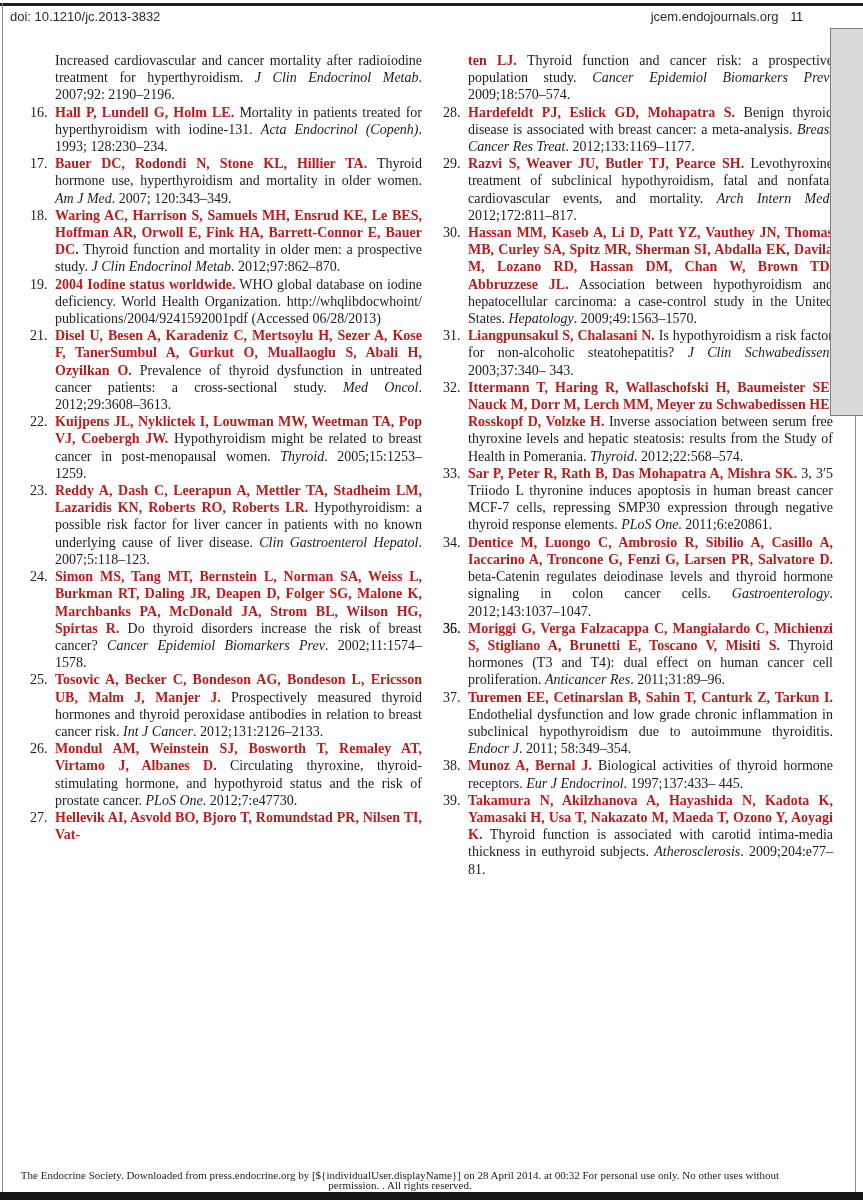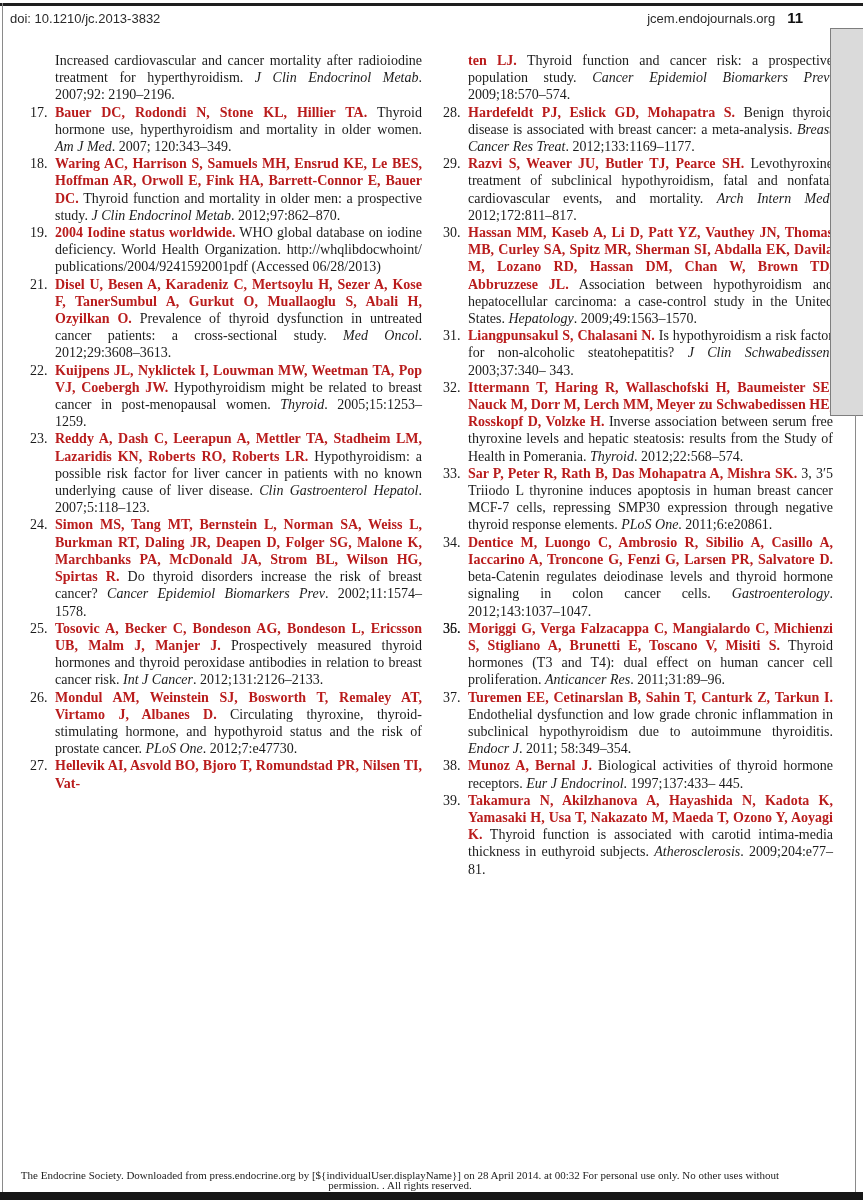--- a/index.html
+++ b/index.html
@@ -23,21 +23,21 @@
     position: absolute; left: 0; bottom: 0; width: 863px; height: 8px;
     background: #161616;
   }
   .page-header {
     position: absolute; left: 10px; top: 9px; right: 60px;
     display: flex; justify-content: space-between; align-items: flex-end;
     font-family: "Liberation Sans", sans-serif;
     font-size: 13px; color: #2a2a2a;
   }
   .header-right { display: flex; gap: 12px; align-items: baseline; }
-  .page-number { font-weight: 700; font-size: 15px; color: #111; }
+  .page-number { font-weight: 400; font-size: 12px; color: #111; }
   .col {
     position: absolute; top: 52px;
     font-size: 14px; line-height: 17.2px;
     text-align: justify;
   }
   .col-left  { left: 30px;  width: 392px; }
   .col-right { left: 443px; width: 390px; }
   .ref { position: relative; padding-left: 25px; }
   .ref-num {
     position: absolute; left: 0; top: 0; width: 20px;
@@ -72,20 +72,21 @@
 <div class="page-header">
   <span>doi: 10.1210/jc.2013-3832</span>
   <span class="header-right">
     <span>jcem.endojournals.org</span>
     <span class="page-number">11</span>
   </span>
 </div>
 
 <div class="col col-left" id="col-left">
     <div class="ref"><span class="ref-num"></span><span class="ref-body"><span class="seg-plain">Increased cardiovascular and cancer mortality after radioiodine treatment for hyperthyroidism. </span><span class="seg-italic">J Clin Endocrinol Metab</span><span class="seg-plain">. 2007;92: 2190–2196.</span></span></div>
+    <div class="ref"><span class="ref-num">16.</span><span class="ref-body"><span class="seg-bold">Hall P, Lundell G, Holm LE.</span><span class="seg-plain"> Mortality in patients treated for hyperthyroidism with iodine-131. </span><span class="seg-italic">Acta Endocrinol (Copenh)</span><span class="seg-plain">. 1993; 128:230–234.</span></span></div>
     <div class="ref"><span class="ref-num">17.</span><span class="ref-body"><span class="seg-bold">Bauer DC, Rodondi N, Stone KL, Hillier TA.</span><span class="seg-plain"> Thyroid hormone use, hyperthyroidism and mortality in older women. </span><span class="seg-italic">Am J Med</span><span class="seg-plain">. 2007; 120:343–349.</span></span></div>
     <div class="ref"><span class="ref-num">18.</span><span class="ref-body"><span class="seg-bold">Waring AC, Harrison S, Samuels MH, Ensrud KE, Le BES, Hoffman AR, Orwoll E, Fink HA, Barrett-Connor E, Bauer DC.</span><span class="seg-plain"> Thyroid function and mortality in older men: a prospective study. </span><span class="seg-italic">J Clin Endocrinol Metab</span><span class="seg-plain">. 2012;97:862–870.</span></span></div>
     <div class="ref"><span class="ref-num">19.</span><span class="ref-body"><span class="seg-bold">2004 Iodine status worldwide.</span><span class="seg-plain"> WHO global database on iodine deficiency. World Health Organization. http://whqlibdocwhoint/ publications/2004/9241592001pdf (Accessed 06/28/2013)</span></span></div>
     <div class="ref"><span class="ref-num">21.</span><span class="ref-body"><span class="seg-bold">Disel U, Besen A, Karadeniz C, Mertsoylu H, Sezer A, Kose F, TanerSumbul A, Gurkut O, Muallaoglu S, Abali H, Ozyilkan O.</span><span class="seg-plain"> Prevalence of thyroid dysfunction in untreated cancer patients: a cross-sectional study. </span><span class="seg-italic">Med Oncol</span><span class="seg-plain">. 2012;29:3608–3613.</span></span></div>
     <div class="ref"><span class="ref-num">22.</span><span class="ref-body"><span class="seg-bold">Kuijpens JL, Nyklictek I, Louwman MW, Weetman TA, Pop VJ, Coebergh JW.</span><span class="seg-plain"> Hypothyroidism might be related to breast cancer in post-menopausal women. </span><span class="seg-italic">Thyroid</span><span class="seg-plain">. 2005;15:1253–1259.</span></span></div>
     <div class="ref"><span class="ref-num">23.</span><span class="ref-body"><span class="seg-bold">Reddy A, Dash C, Leerapun A, Mettler TA, Stadheim LM, Lazaridis KN, Roberts RO, Roberts LR.</span><span class="seg-plain"> Hypothyroidism: a possible risk factor for liver cancer in patients with no known underlying cause of liver disease. </span><span class="seg-italic">Clin Gastroenterol Hepatol</span><span class="seg-plain">. 2007;5:118–123.</span></span></div>
     <div class="ref"><span class="ref-num">24.</span><span class="ref-body"><span class="seg-bold">Simon MS, Tang MT, Bernstein L, Norman SA, Weiss L, Burkman RT, Daling JR, Deapen D, Folger SG, Malone K, Marchbanks PA, McDonald JA, Strom BL, Wilson HG, Spirtas R.</span><span class="seg-plain"> Do thyroid disorders increase the risk of breast cancer? </span><span class="seg-italic">Cancer Epidemiol Biomarkers Prev</span><span class="seg-plain">. 2002;11:1574–1578.</span></span></div>
     <div class="ref"><span class="ref-num">25.</span><span class="ref-body"><span class="seg-bold">Tosovic A, Becker C, Bondeson AG, Bondeson L, Ericsson UB, Malm J, Manjer J.</span><span class="seg-plain"> Prospectively measured thyroid hormones and thyroid peroxidase antibodies in relation to breast cancer risk. </span><span class="seg-italic">Int J Cancer</span><span class="seg-plain">. 2012;131:2126–2133.</span></span></div>
     <div class="ref"><span class="ref-num">26.</span><span class="ref-body"><span class="seg-bold">Mondul AM, Weinstein SJ, Bosworth T, Remaley AT, Virtamo J, Albanes D.</span><span class="seg-plain"> Circulating thyroxine, thyroid-stimulating hormone, and hypothyroid status and the risk of prostate cancer. </span><span class="seg-italic">PLoS One</span><span class="seg-plain">. 2012;7:e47730.</span></span></div>
     <div class="ref"><span class="ref-num">27.</span><span class="ref-body"><span class="seg-bold">Hellevik AI, Asvold BO, Bjoro T, Romundstad PR, Nilsen TI, Vat-</span></span></div>

